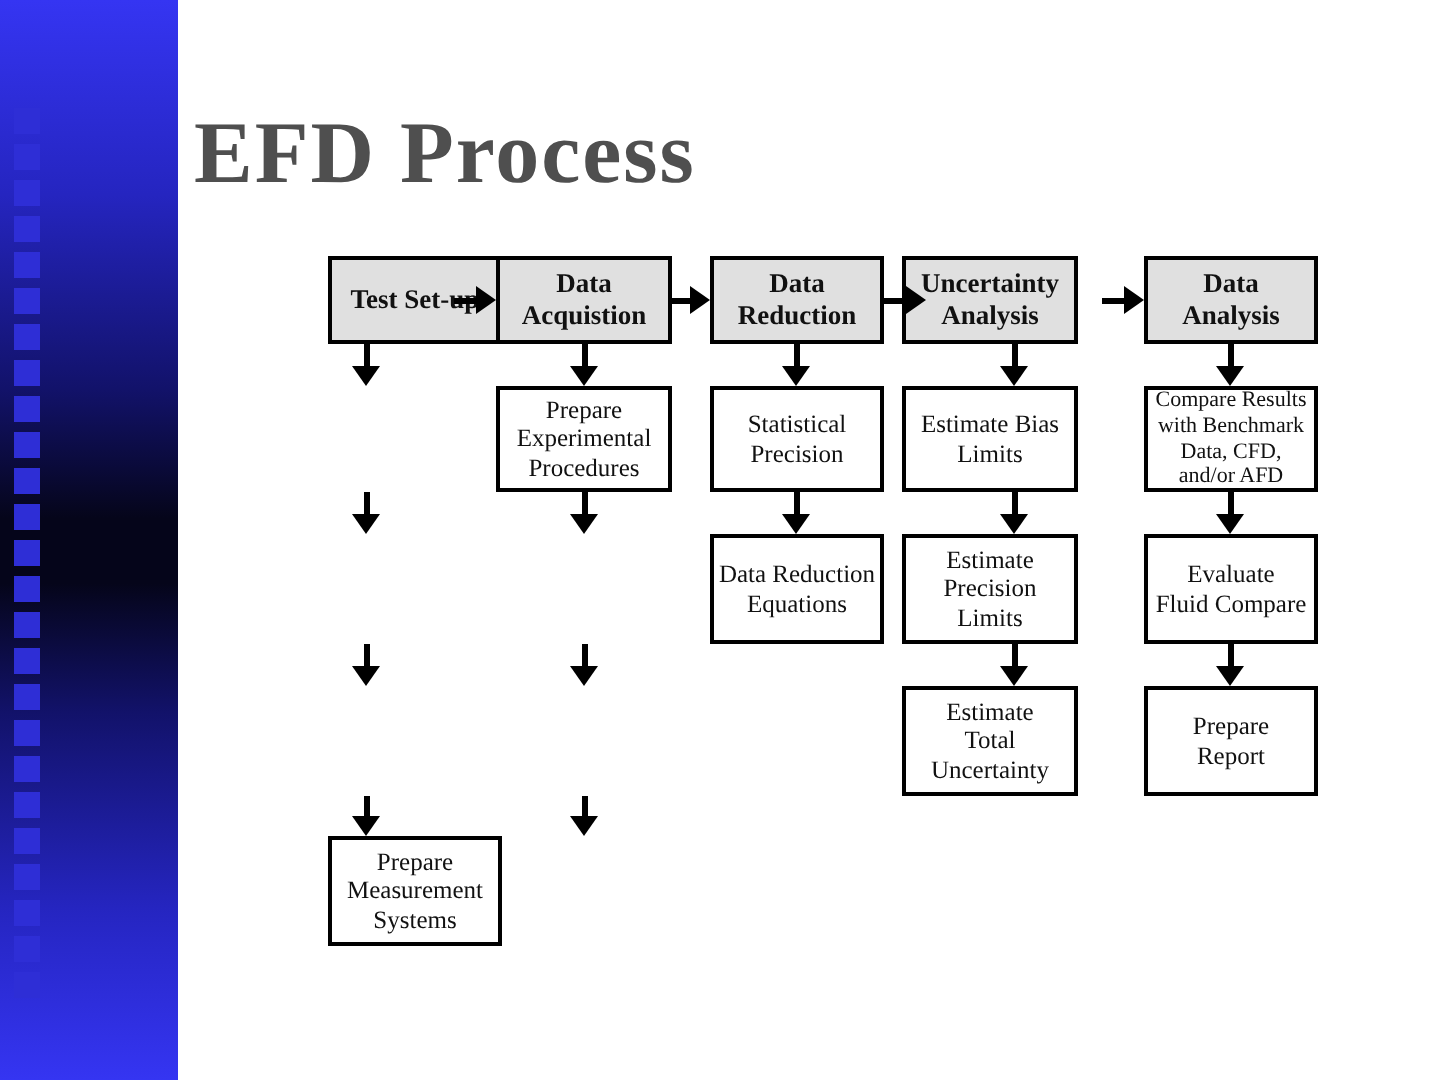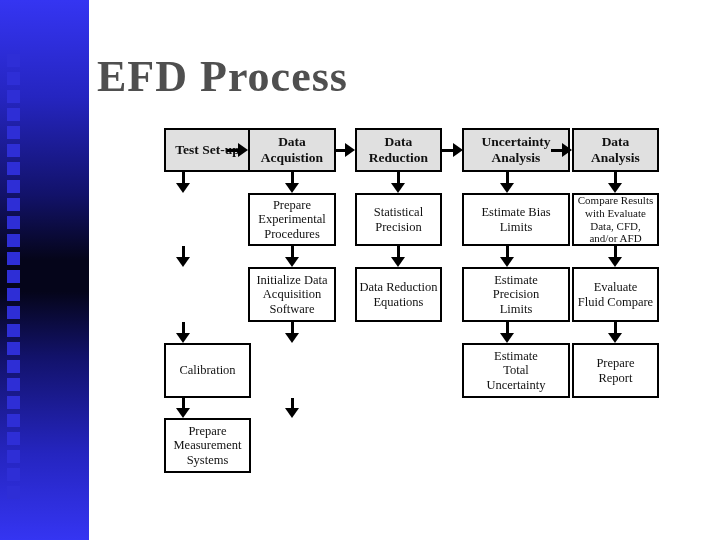--- a/index.html
+++ b/index.html
@@ -41,21 +41,21 @@
     font-size:12.5px;line-height:1.15;color:#111;
     box-sizing:border-box;
   }
   .box.hdr{background:#e0e0e0;font-weight:bold;font-size:13.5px;}
   .box.sm{font-size:11px;}
 
   
   .c0{left:140px;width:87px;margin-left:24px;}
   .c1{left:248px;width:88px;}
   .c2{left:355px;width:87px;}
-  .c3{left:462px;width:108px;}
+  .c3{left:451px;width:88px;}
   .c4{left:572px;width:87px;}
   
   .r0{top:128px;height:44px;}
   .r1{top:193px;height:53px;}
   .r2{top:267px;height:55px;}
   .r3{top:343px;height:55px;}
   .r4{top:418px;height:55px;}
 
   
   .va{position:absolute;width:14px;height:21px;}
@@ -79,37 +79,33 @@
 
 <div class="sidebar">
   <div class="sidebar-squares"></div>
 </div>
 
 <h1 class="slide-title">EFD Process</h1>
 
 <div class="flowchart">
 
   <div class="box hdr c0 r0">Test Set-up</div>
-  <div class="box c0 r3">Calibration</div>
   <div class="box c0 r4">Prepare
 Measurement
 Systems</div>
   <div class="va vc0 vg0"></div>
   <div class="va vc0 vg1"></div>
   <div class="va vc0 vg2"></div>
   <div class="va vc0 vg3"></div>
 
   <div class="box hdr c1 r0">Data
 Acquistion</div>
   <div class="box c1 r1">Prepare
 Experimental
 Procedures</div>
-  <div class="box c1 r2">Initialize Data
-Acquisition
-Software</div>
   <div class="va vc1 vg0"></div>
   <div class="va vc1 vg1"></div>
   <div class="va vc1 vg2"></div>
   <div class="va vc1 vg3"></div>
 
   <div class="box hdr c2 r0">Data
 Reduction</div>
   <div class="box c2 r1">Statistical
 Precision</div>
   <div class="box c2 r2">Data Reduction
@@ -127,21 +123,21 @@
   <div class="box c3 r3">Estimate
 Total
 Uncertainty</div>
   <div class="va vc3 vg0"></div>
   <div class="va vc3 vg1"></div>
   <div class="va vc3 vg2"></div>
 
   <div class="box hdr c4 r0">Data
 Analysis</div>
   <div class="box sm c4 r1">Compare Results
-with Evaluate
+with Benchmark
 Data, CFD,
 and/or AFD</div>
   <div class="box c4 r2">Evaluate
 Fluid Compare</div>
   <div class="box c4 r3">Prepare
 Report</div>
   <div class="va vc4 vg0"></div>
   <div class="va vc4 vg1"></div>
   <div class="va vc4 vg2"></div>
 

